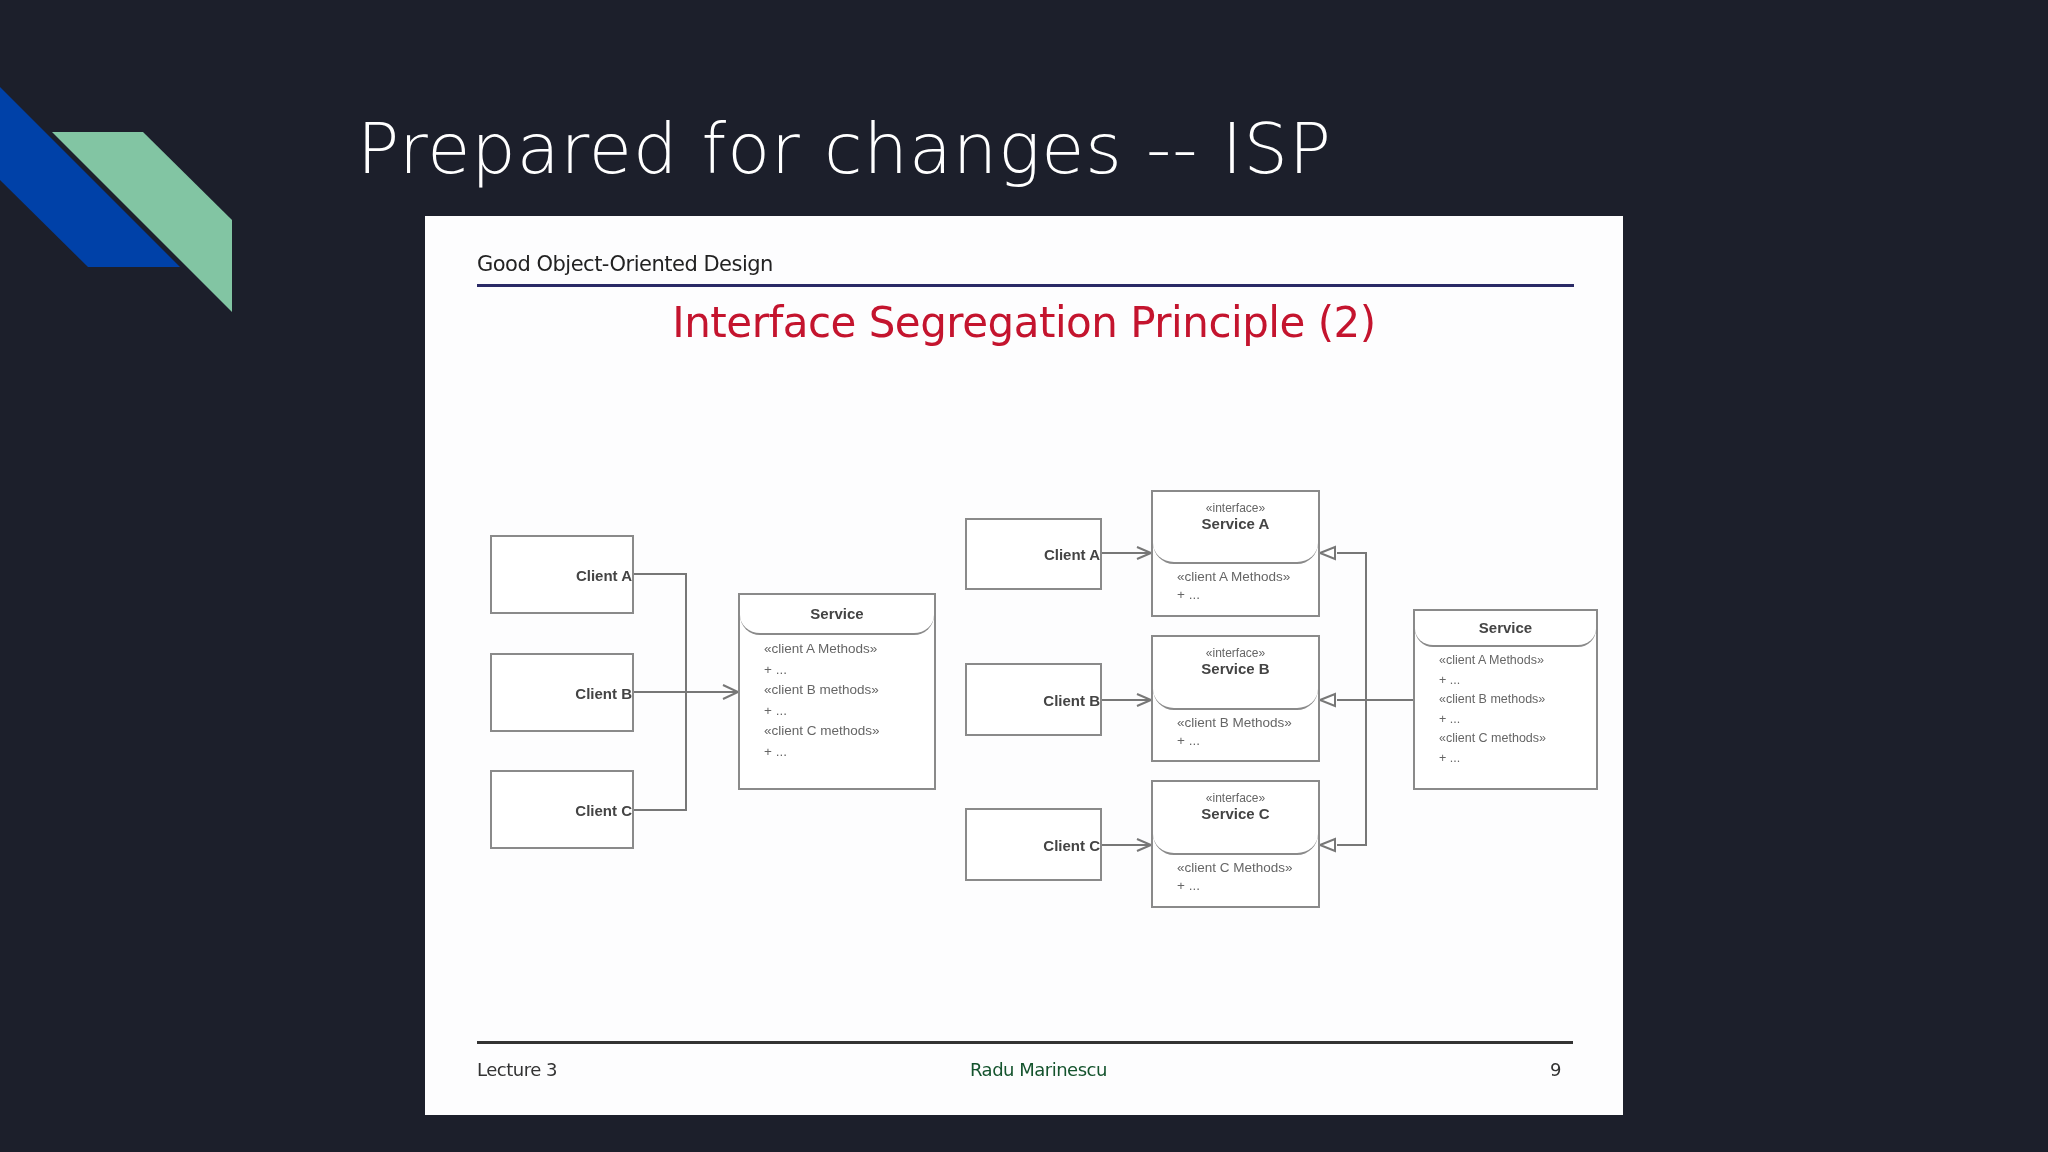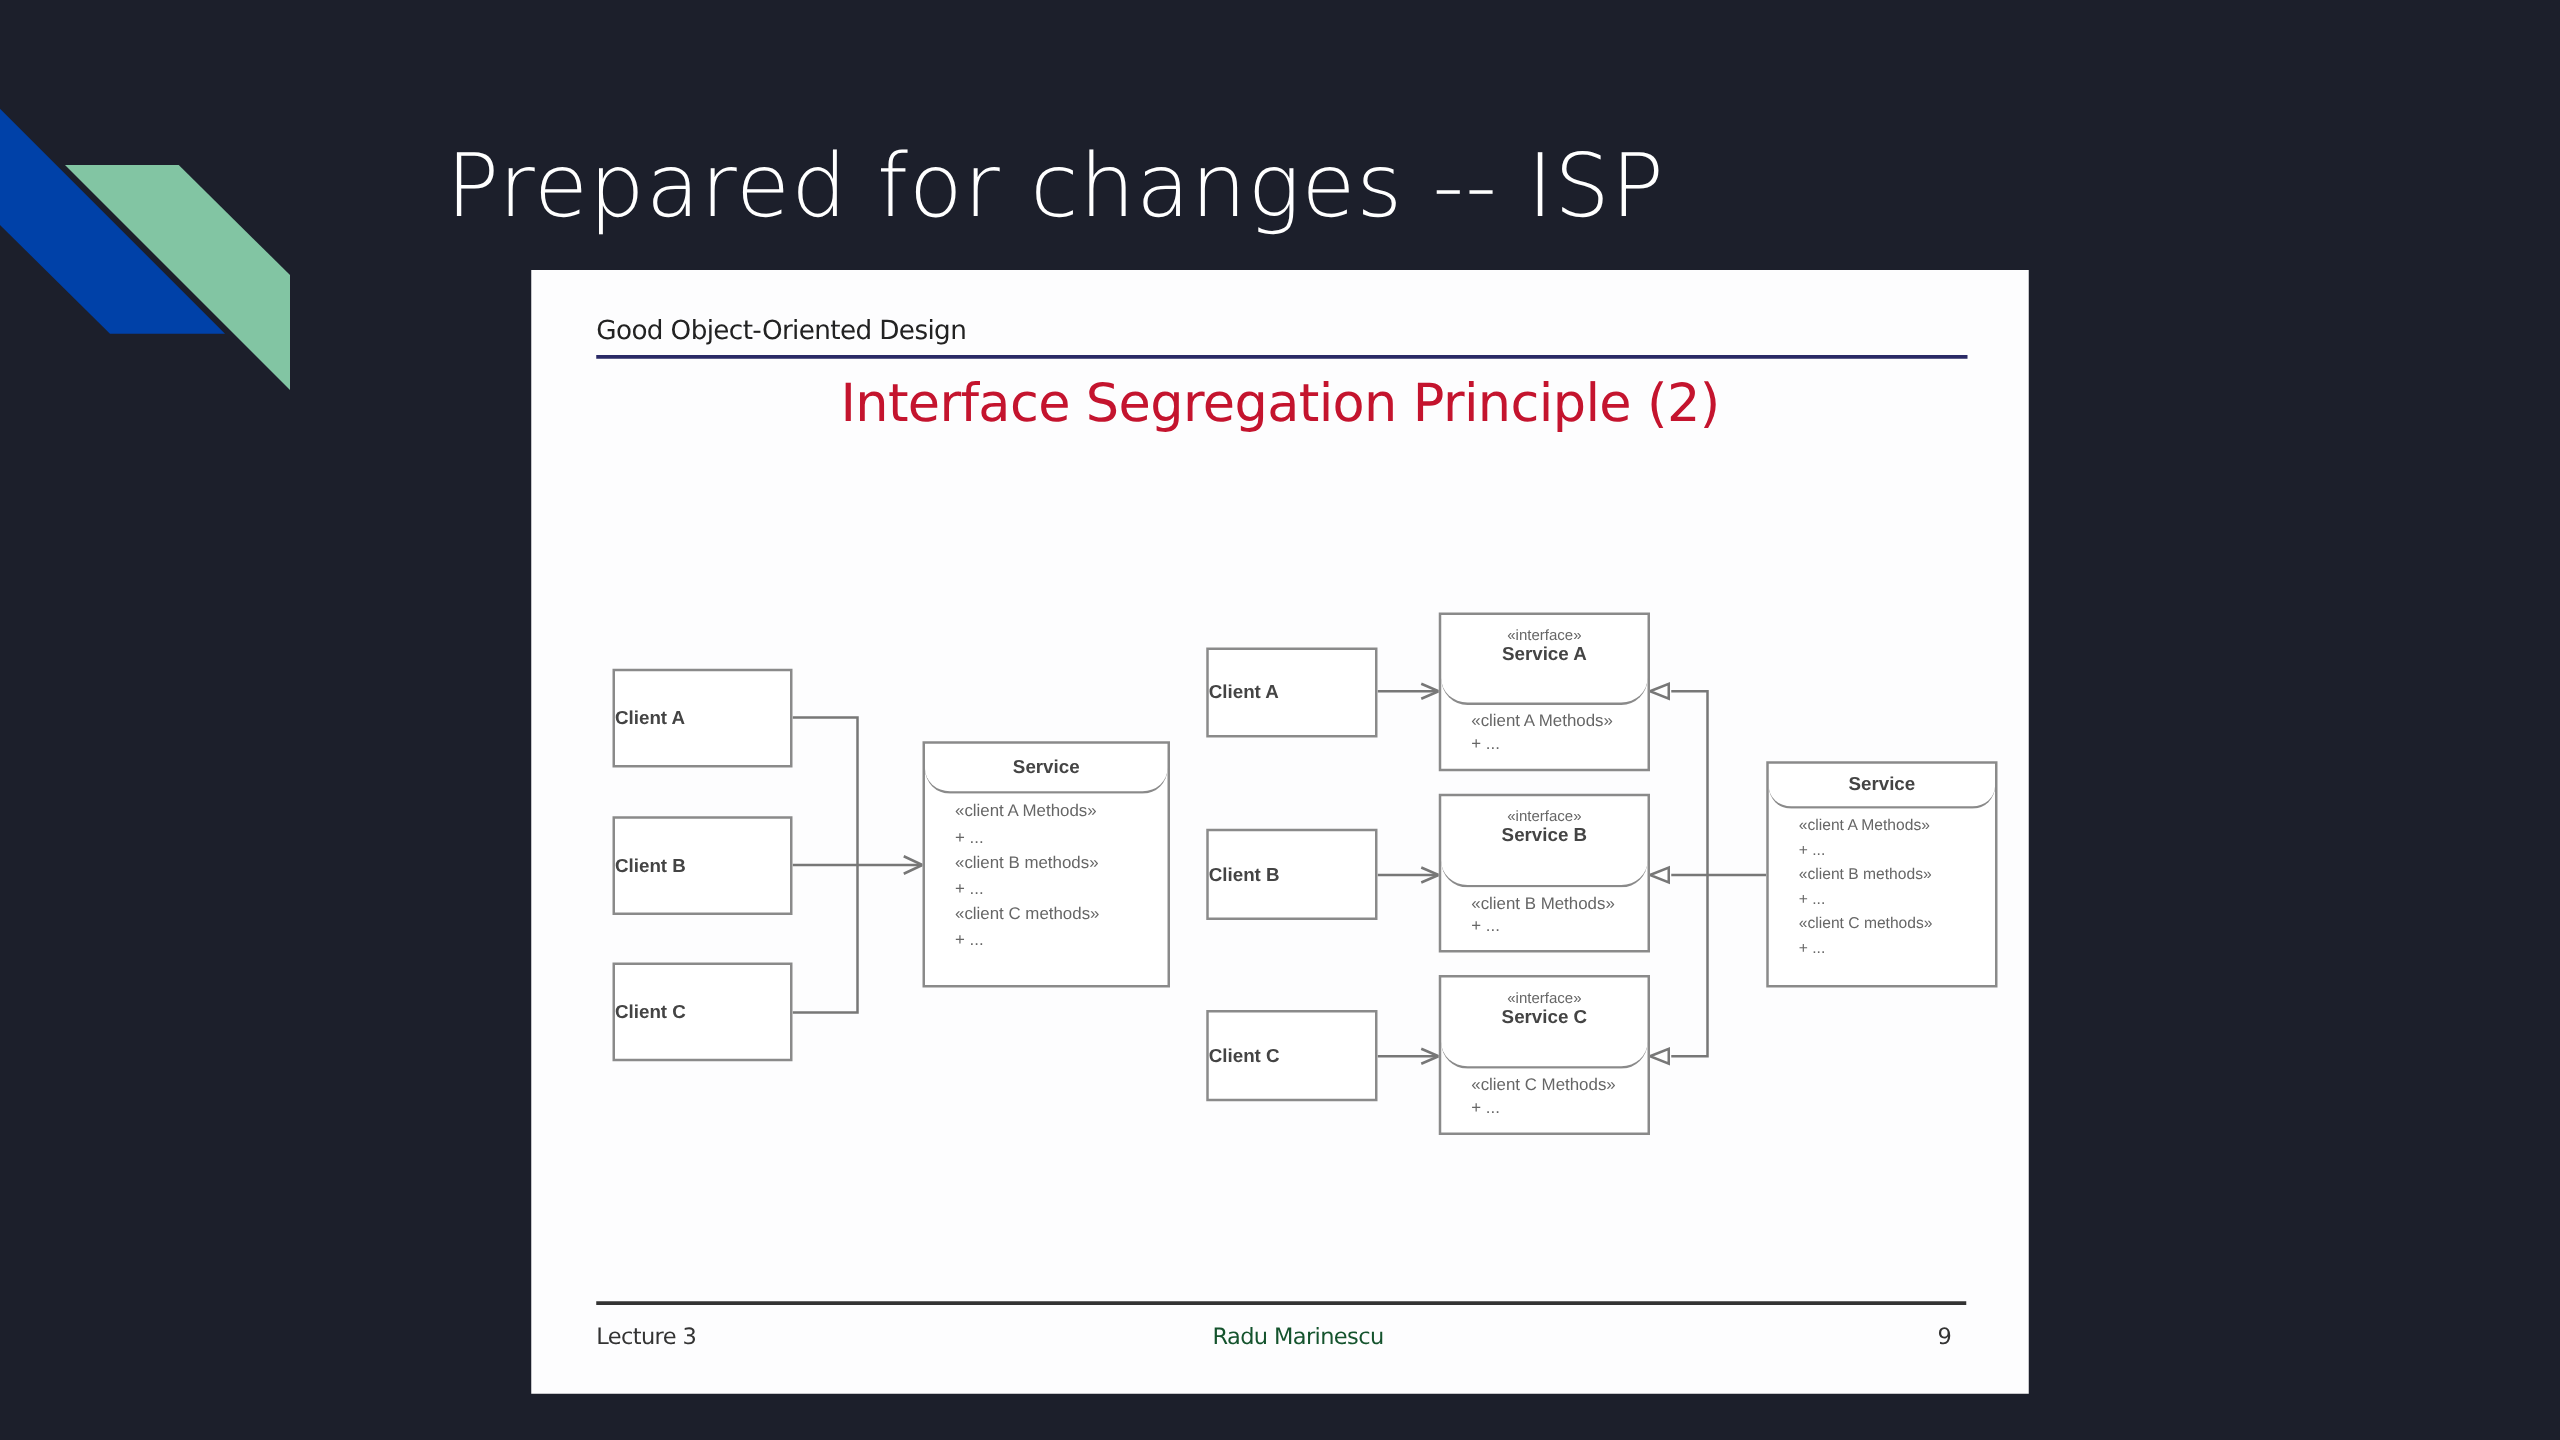--- a/index.html
+++ b/index.html
@@ -4,21 +4,21 @@
 <style>
   html,body{margin:0;padding:0;}
   body{width:2048px;height:1152px;background:#1c1f2b;position:relative;overflow:hidden;font-family:"Liberation Sans",sans-serif;}
   .deco{position:absolute;left:0;top:0;}
   .title{position:absolute;left:312px;top:104px;font-family:"DejaVu Sans",sans-serif;font-weight:300;font-size:70px;color:#ffffff;letter-spacing:1px;white-space:nowrap;line-height:90px;margin-left:45px;}
   .slide{position:absolute;left:425px;top:216px;width:1198px;height:899px;background:#fdfdfe;}
   .s-header{position:absolute;left:52px;top:36px;font-family:"DejaVu Sans",sans-serif;font-size:21px;color:#222;letter-spacing:-0.5px;}
   .s-rule{position:absolute;left:52px;top:68px;width:1097px;height:3px;background:#2a2a66;}
   .s-title{position:absolute;left:0;width:100%;top:82px;text-align:center;font-family:"DejaVu Sans",sans-serif;font-size:42px;color:#c4142e;letter-spacing:-0.5px;}
   .box{position:absolute;border:2px solid #8a8a8a;background:#fff;box-sizing:border-box;}
-  .box .lbl{position:absolute;left:0;right:0;top:50%;transform:translateY(-50%);text-align:left;font-weight:bold;font-size:15px;color:#444;}
+  .box .lbl{position:absolute;left:0;right:0;top:50%;transform:translateY(-50%);text-align:right;font-weight:bold;font-size:15px;color:#444;}
   .cls{position:absolute;border:2px solid #8a8a8a;background:#fff;box-sizing:border-box;}
   .cls .hd{border-bottom:2px solid #8a8a8a;box-sizing:border-box;text-align:center;font-size:15px;font-weight:bold;color:#444;border-radius:21px;}
   .cls .st{font-size:12px;font-weight:normal;color:#666;display:block;}
   .cls .bd{padding:4px 24px;font-size:13.5px;color:#666;line-height:20.5px;}
   .wire{position:absolute;left:0;top:0;}
   .f-left{position:absolute;left:52px;top:843px;font-family:"DejaVu Sans",sans-serif;font-size:18px;color:#333;letter-spacing:-0.5px;}
   .f-mid{position:absolute;left:545px;top:843px;font-family:"DejaVu Sans",sans-serif;font-size:18px;color:#14532d;letter-spacing:-0.5px;}
   .f-right{position:absolute;left:1125px;top:843px;font-family:"DejaVu Sans",sans-serif;font-size:18px;color:#333;}
   .f-rule{position:absolute;left:52px;top:825px;width:1096px;height:3px;background:#333;}
 </style>

